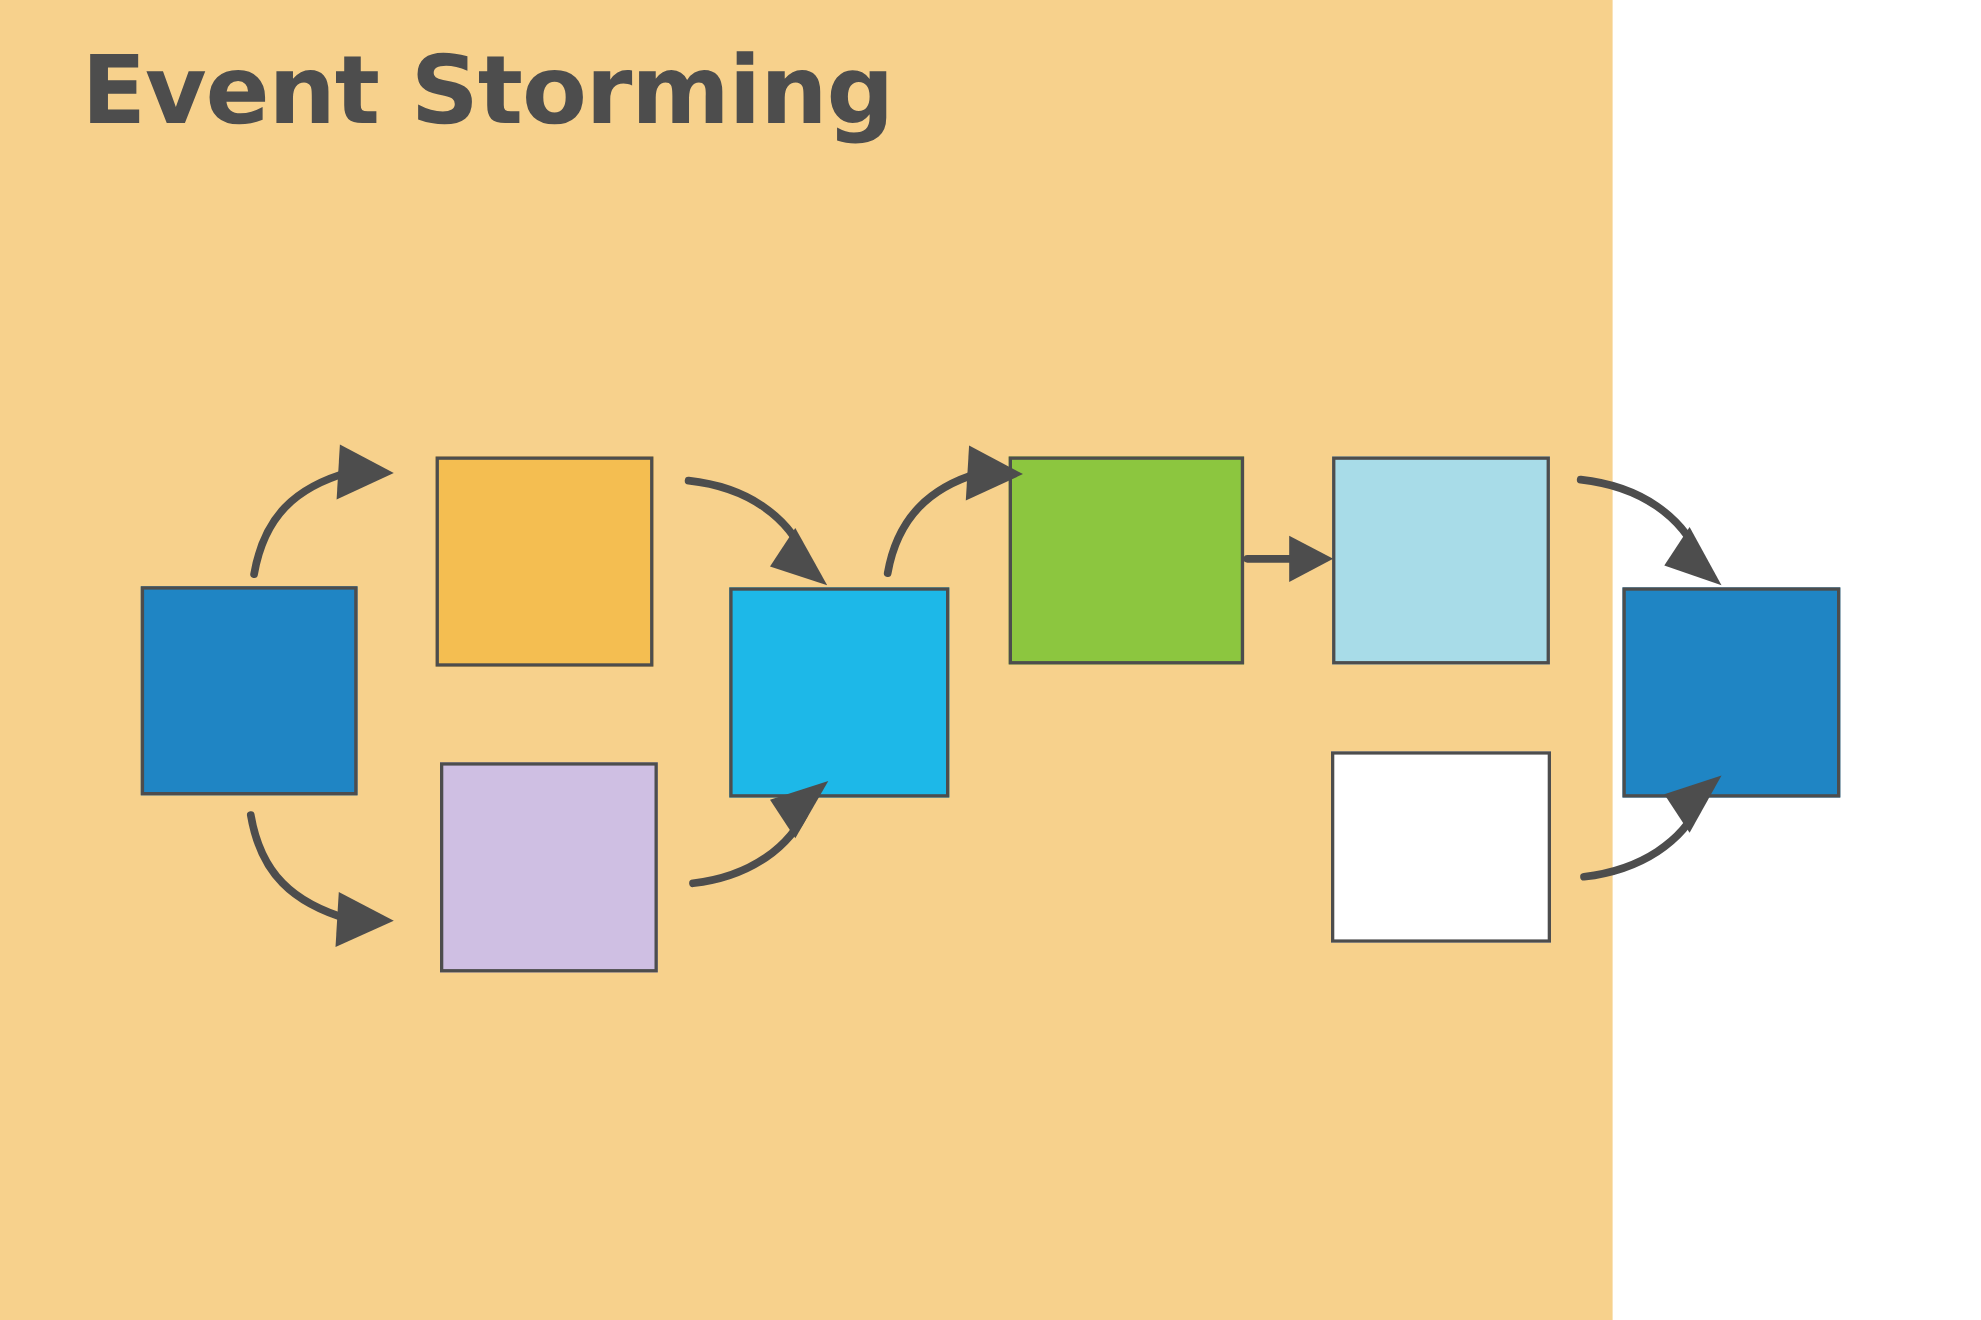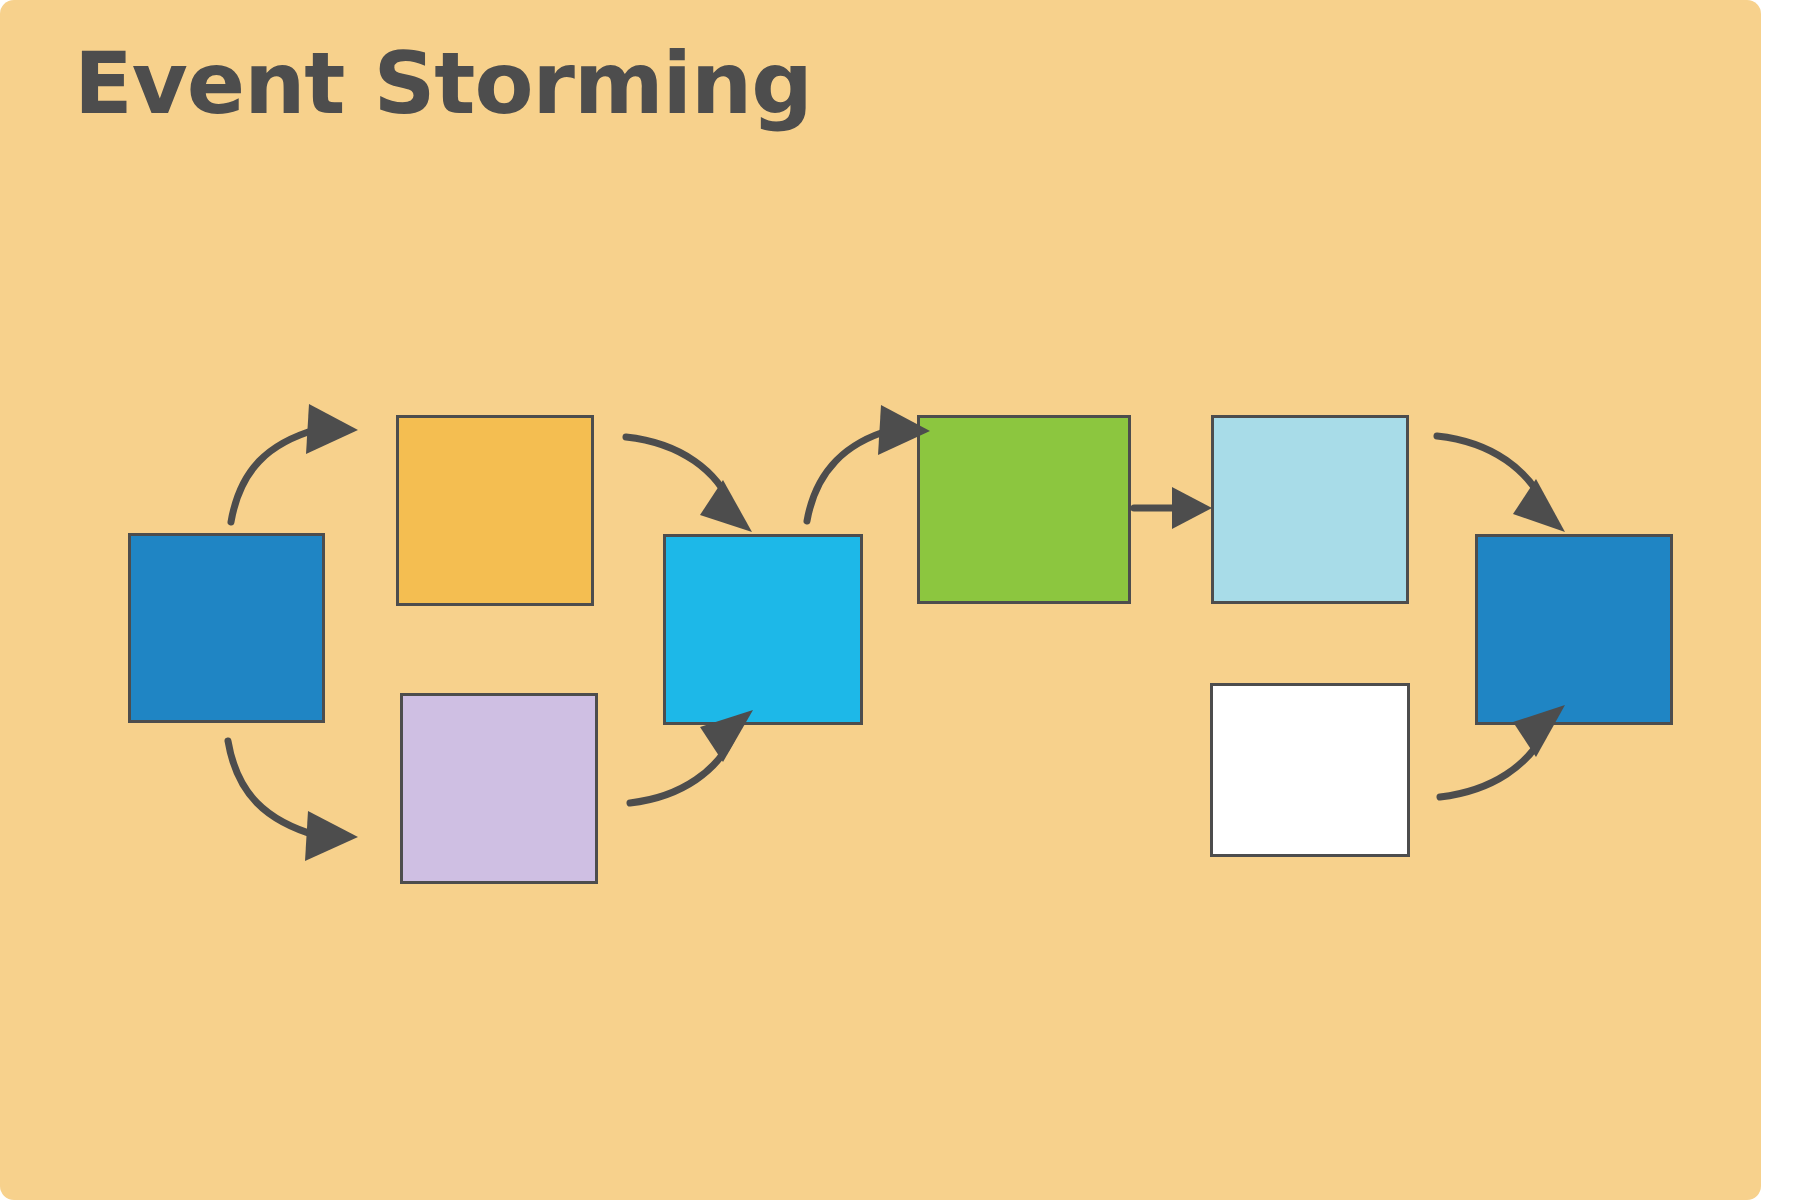--- a/index.html
+++ b/index.html
@@ -26,21 +26,21 @@
     border:3px solid #4d4d4d;
   }
   #arrows{
     position:absolute;left:0;top:0;width:1801px;height:1200px;
     pointer-events:none;
   }
 </style>
 </head>
 <body>
 
-<div id="canvas" style="background: rgb(247, 209, 140); width: 1761px; height: 1200px; border-radius: 14px;">
+<div id="canvas" style="background: rgb(247, 209, 140); width: 1466px; height: 1200px;">
 
   <div id="title" style="color: rgb(77, 77, 77);">Event Storming</div>
 
   <div class="note" style="left: 128px; top: 533px; width: 197px; height: 190px; background: rgb(31, 133, 196); border-color: rgb(77, 77, 77); border-width: 3px;"></div>
   <div class="note" style="left: 396px; top: 415px; width: 198px; height: 191px; background: rgb(244, 190, 81); border-color: rgb(77, 77, 77); border-width: 3px;"></div>
   <div class="note" style="left: 400px; top: 693px; width: 198px; height: 191px; background: rgb(207, 191, 227); border-color: rgb(77, 77, 77); border-width: 3px;"></div>
   <div class="note" style="left: 663px; top: 534px; width: 200px; height: 191px; background: rgb(29, 184, 232); border-color: rgb(77, 77, 77); border-width: 3px;"></div>
   <div class="note" style="left: 917px; top: 415px; width: 214px; height: 189px; background: rgb(140, 198, 63); border-color: rgb(77, 77, 77); border-width: 3px;"></div>
   <div class="note" style="left: 1211px; top: 415px; width: 198px; height: 189px; background: rgb(168, 220, 232); border-color: rgb(77, 77, 77); border-width: 3px;"></div>
   <div class="note" style="left: 1210px; top: 683px; width: 200px; height: 174px; background: rgb(255, 255, 255); border-color: rgb(77, 77, 77); border-width: 3px;"></div>

